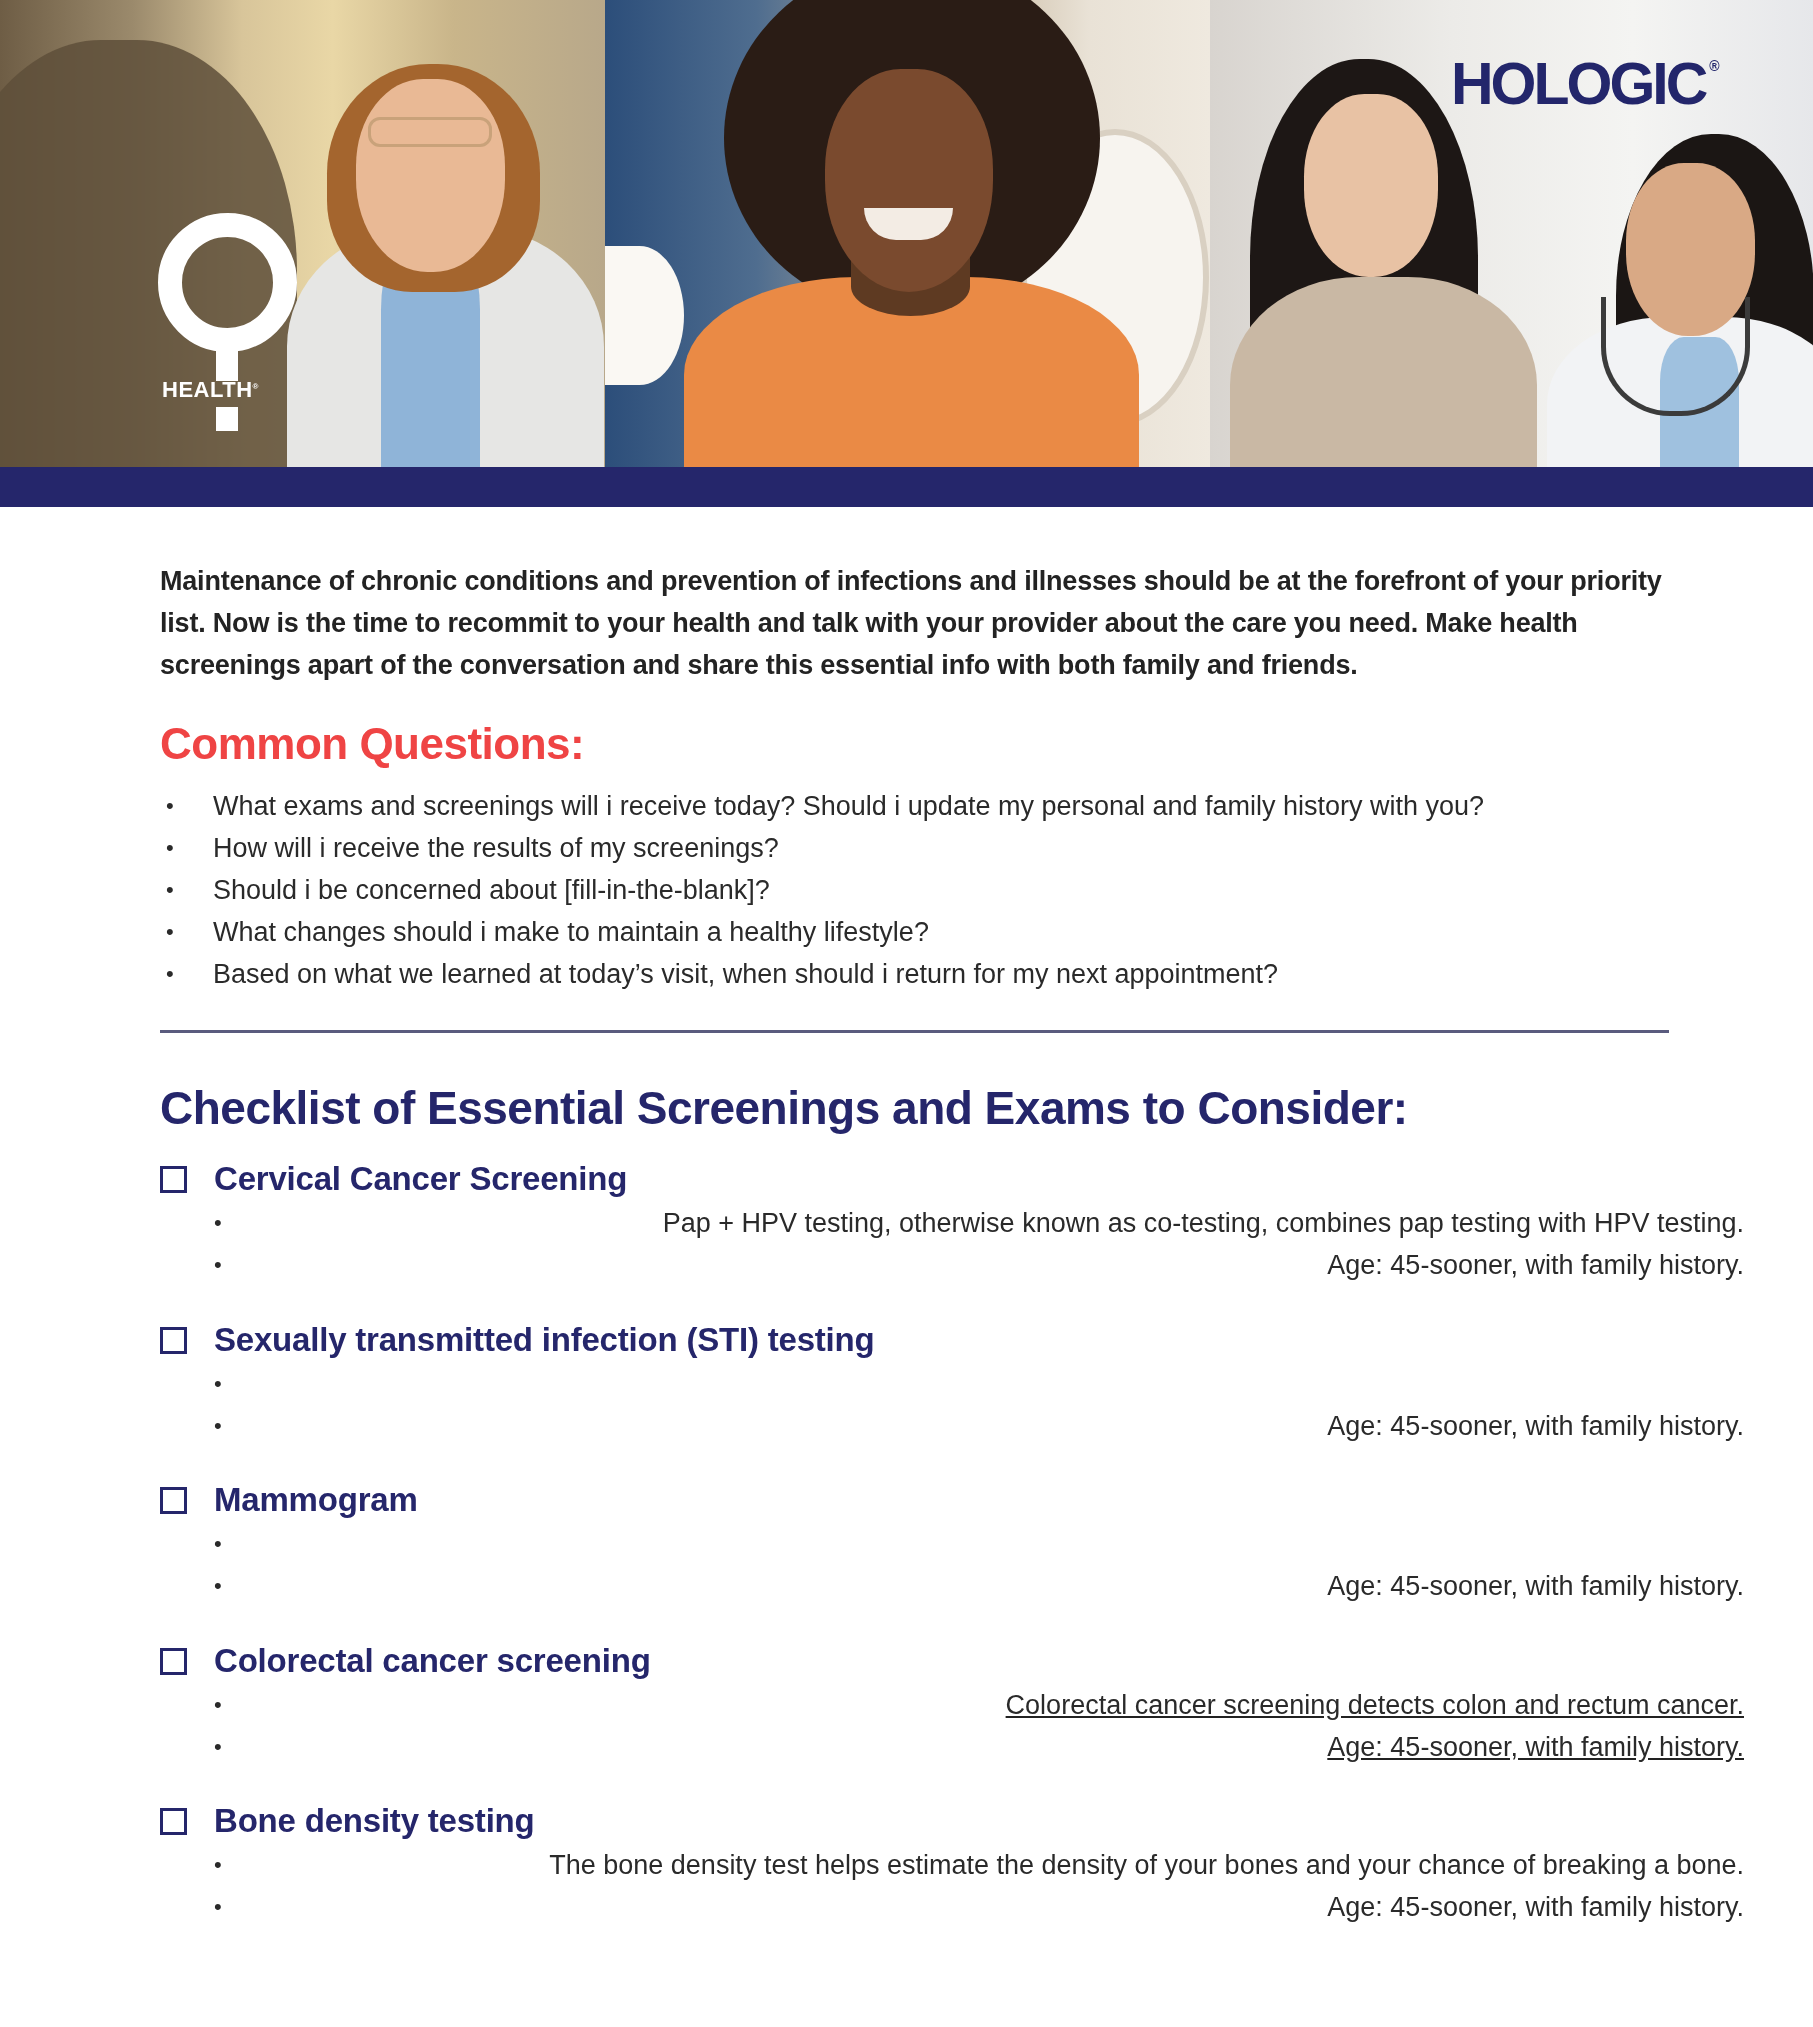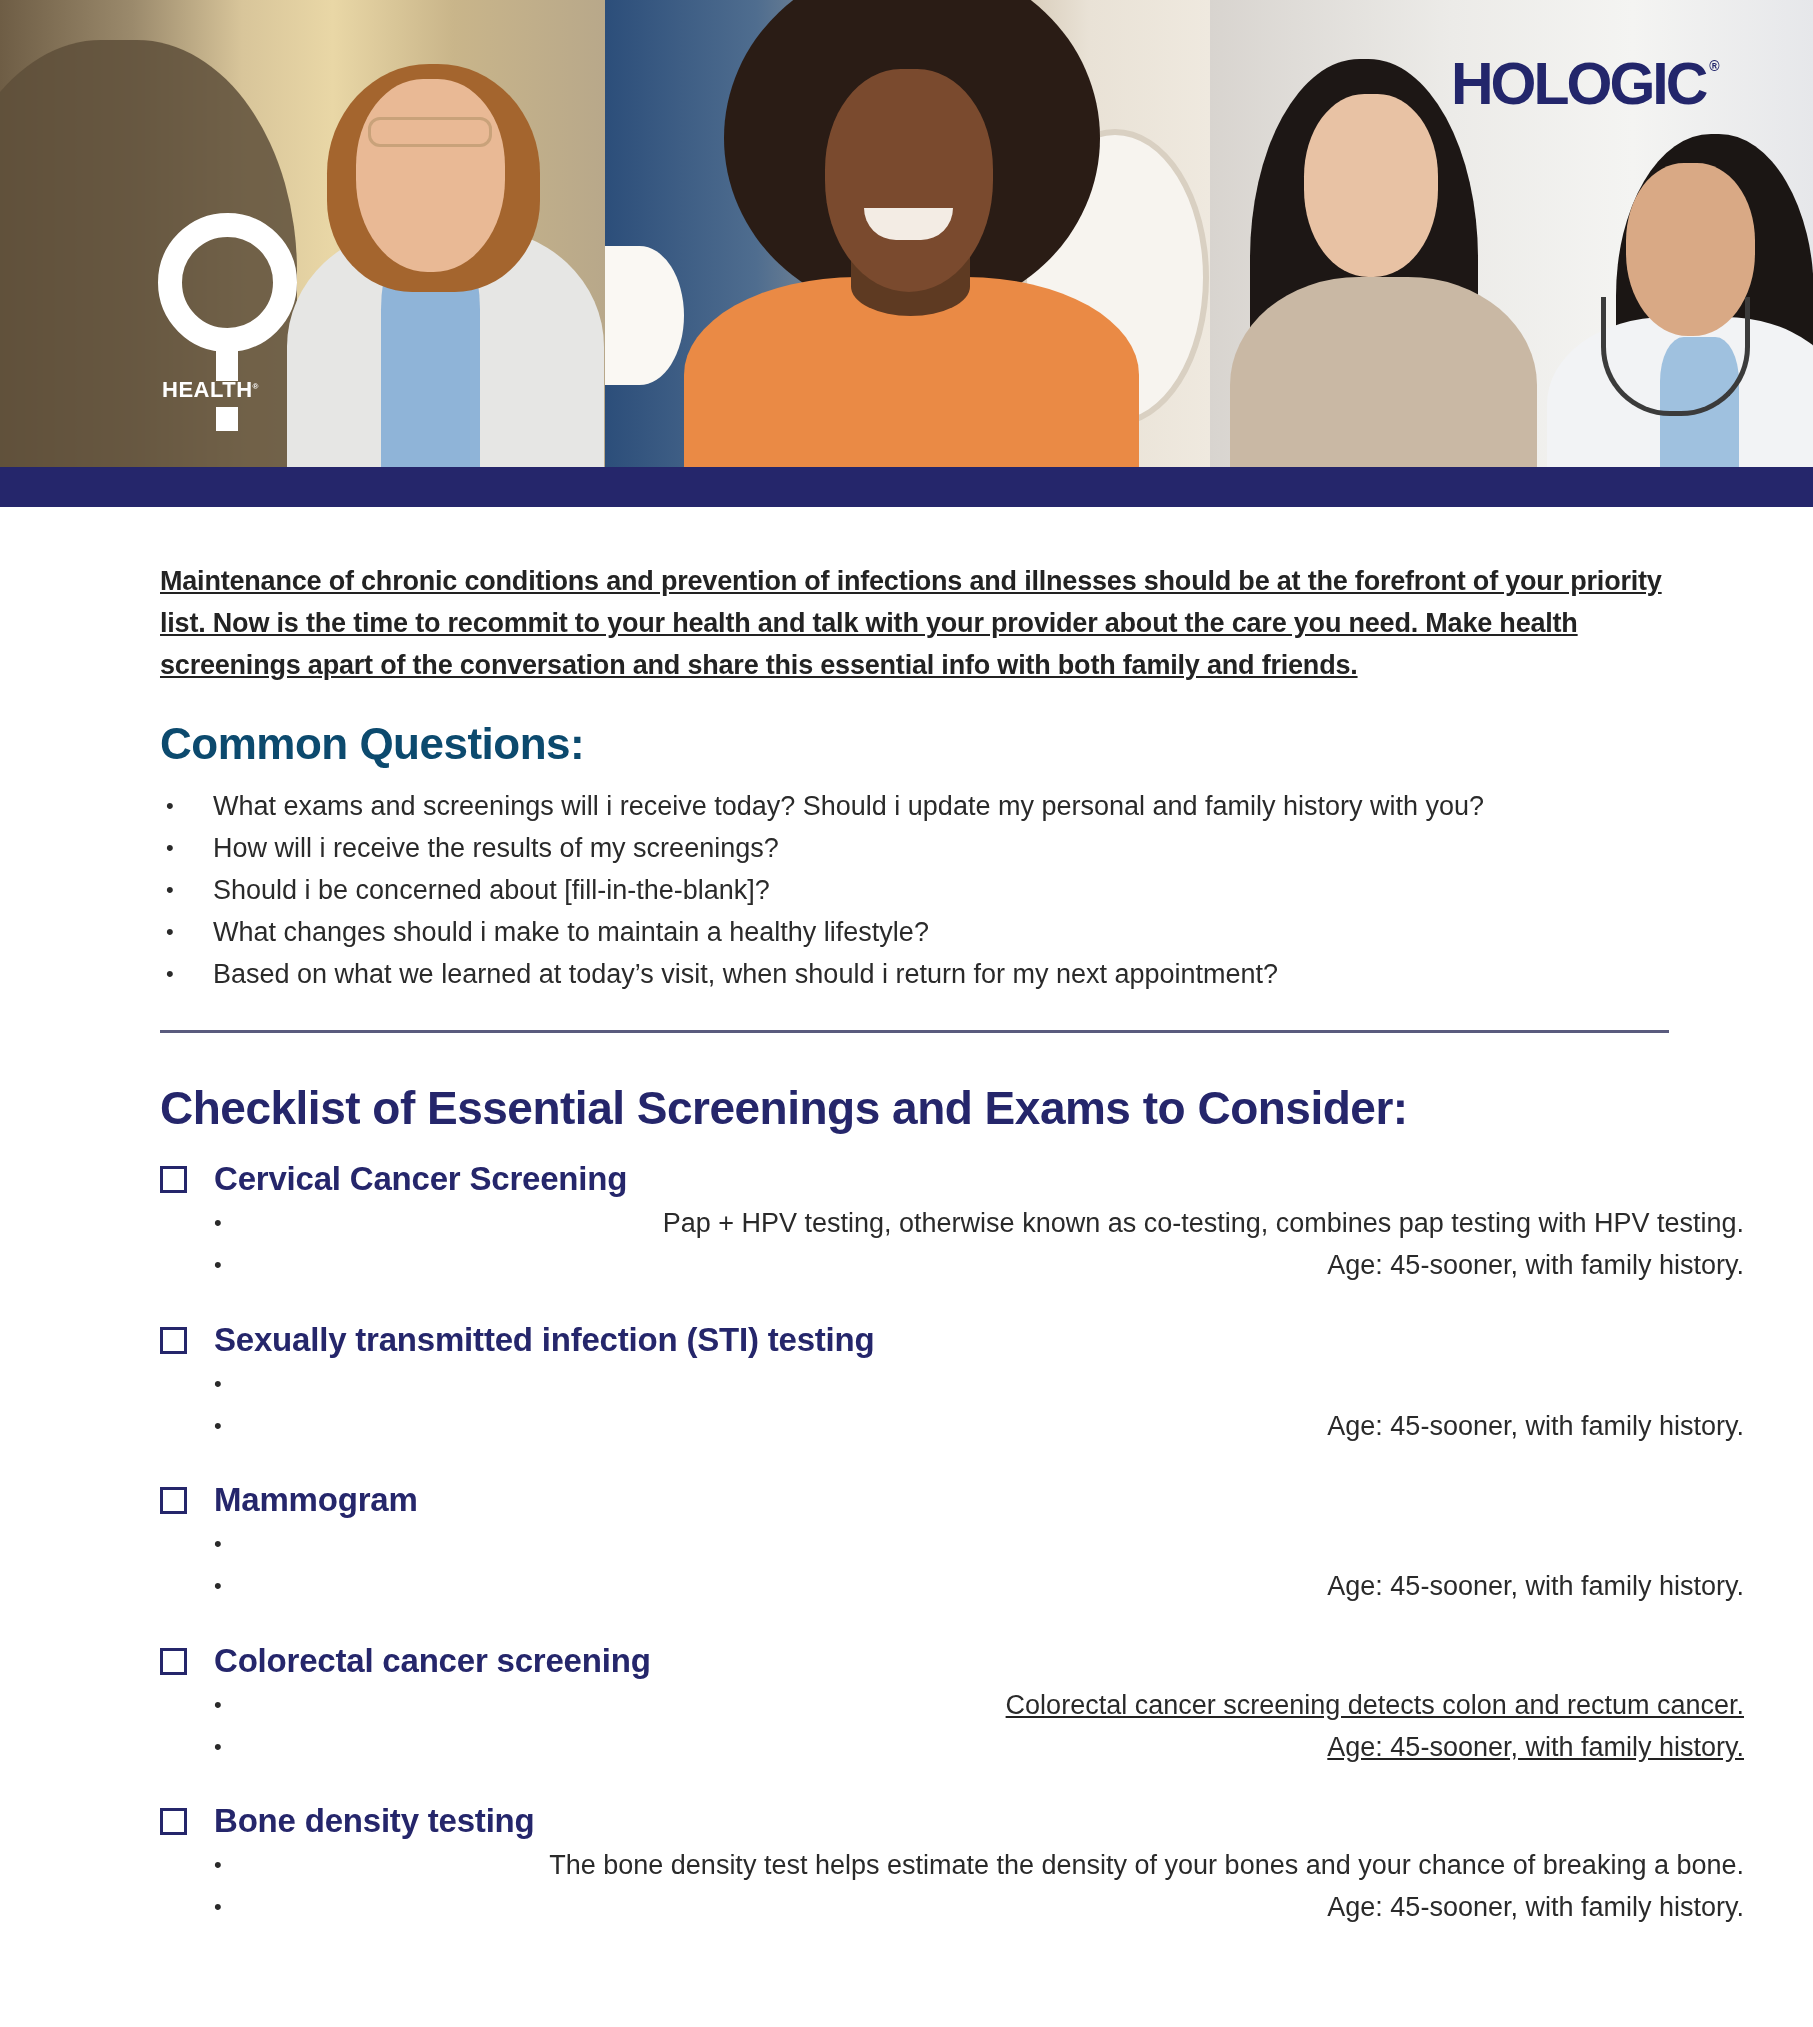--- a/index.html
+++ b/index.html
@@ -48,24 +48,24 @@
   .health-stem-bot { position: absolute; left: 58px; top: 194px; width: 22px; height: 24px; background: #ffffff; }
 
   
   .hologic-logo { position: absolute; left: 1451px; top: 55px; font-family: "Liberation Sans", sans-serif; font-weight: 700; font-size: 59px; letter-spacing: -3px; color: #23266b; line-height: 1; }
   .hologic-reg { font-size: 14px; letter-spacing: 0; vertical-align: top; position: relative; top: 4px; margin-left: 4px; }
 
   
   .navy-bar { position: absolute; left: 0; top: 467px; width: 1814px; height: 40px; background: #25266b; }
 
   
-  .content { position: absolute; left: 160px; top: 560px; width: 1510px; text-decoration: underline; }
+  .content { position: absolute; left: 160px; top: 560px; width: 1510px; }
   .intro { font-family: "Liberation Sans", sans-serif; font-weight: 700; font-size: 27px; line-height: 42px; color: #232323; letter-spacing: -0.2px; }
 
-  .h-common { position: absolute; left: 160px; top: 719px; font-weight: 700; font-size: 44px; color: #0c4a6e; letter-spacing: -0.5px; }
+  .h-common { position: absolute; left: 160px; top: 719px; font-weight: 700; font-size: 44px; color: #ef4444; letter-spacing: -0.5px; }
   .q-list { position: absolute; left: 160px; top: 785px; list-style: none; }
   .q-item { position: relative; height: 42px; font-size: 27px; line-height: 42px; color: #2a2a2a; padding-left: 53px; white-space: nowrap; }
   .q-bullet { position: absolute; left: 6px; top: 0; font-size: 22px; color: #2a2a2a; }
 
   .divider { position: absolute; left: 160px; top: 1030px; width: 1509px; height: 3px; background: #5a5b7e; }
 
   .h-checklist { position: absolute; left: 160px; top: 1074px; font-weight: 700; font-size: 46px; color: #25266b; letter-spacing: -0.5px; white-space: nowrap; margin-top: 7px; }
 
   .check-item { position: absolute; left: 160px; width: 1584px; text-align: right; }
   .check-head { position: relative; height: 46px; }

